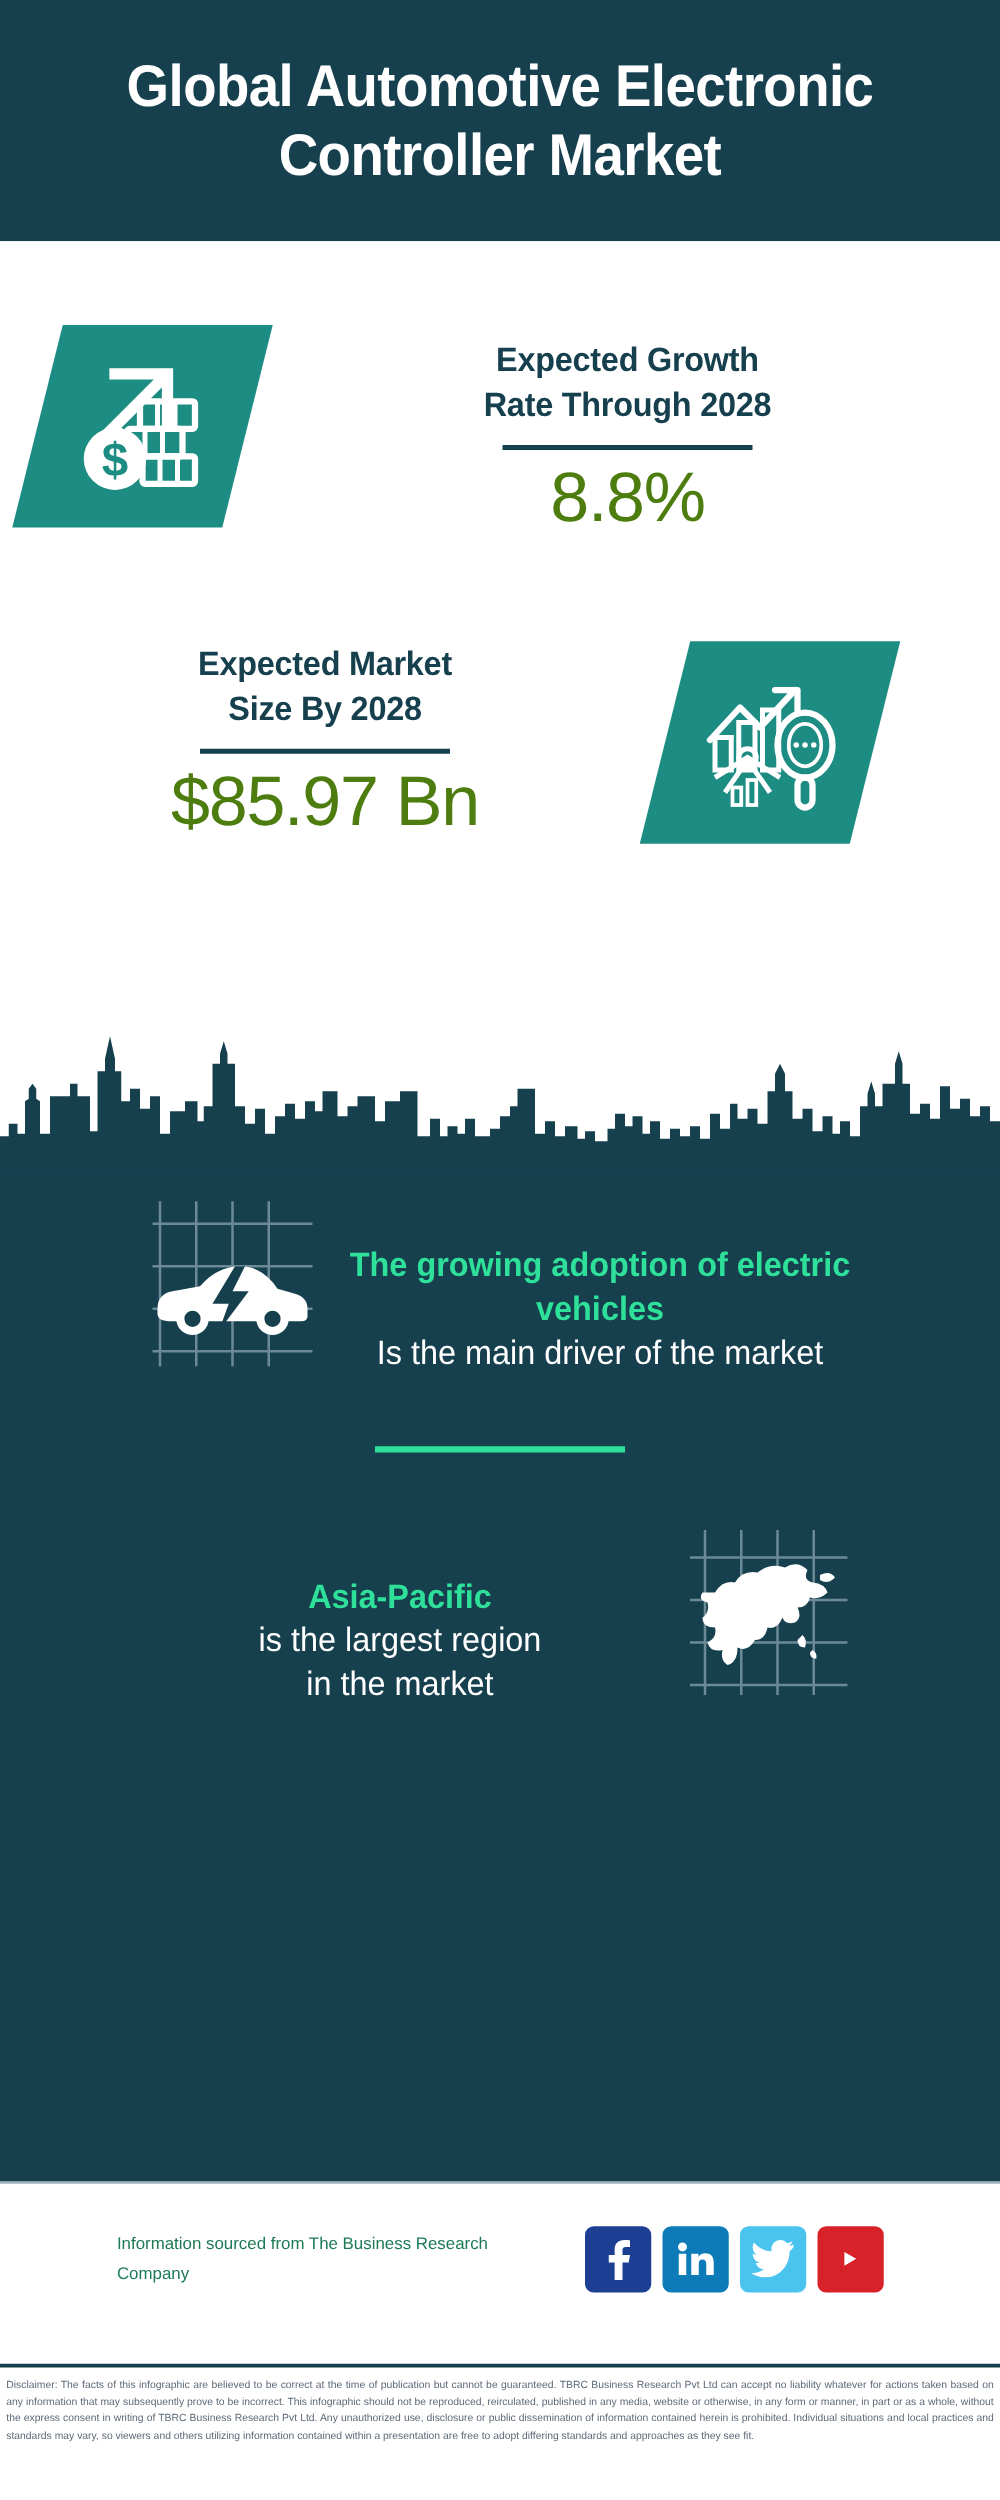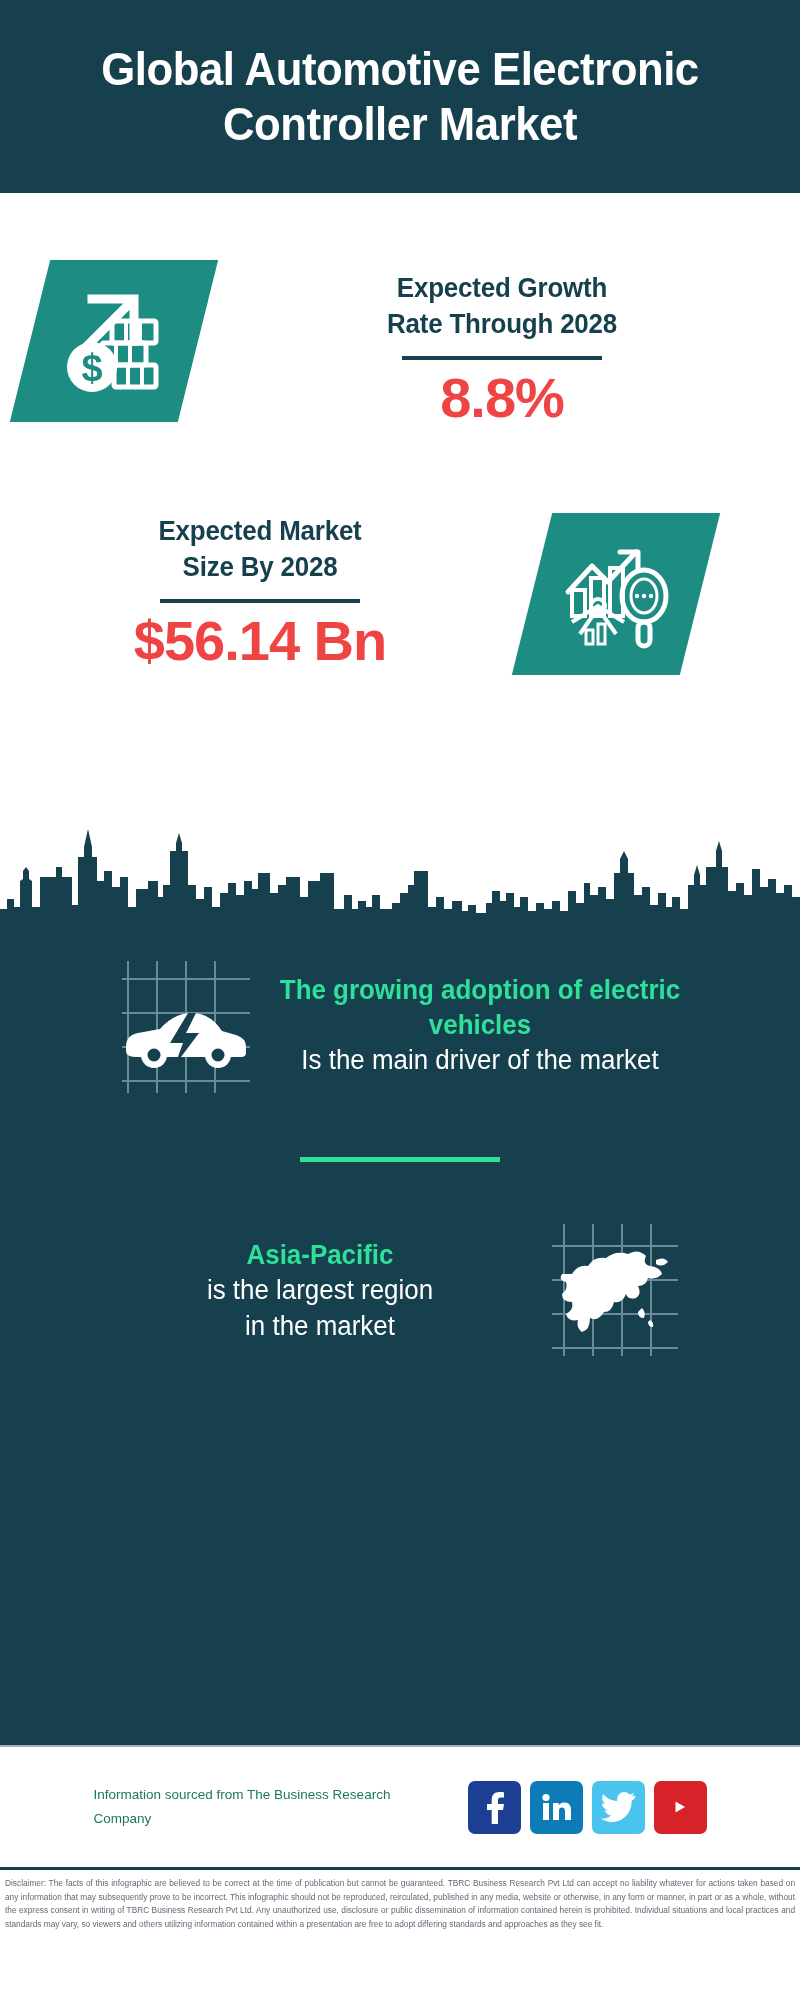--- a/index.html
+++ b/index.html
@@ -54,21 +54,21 @@
   .stat-label {
     font-size:27px; font-weight:bold; color:#17404f;
     line-height:1.33; letter-spacing:-0.2px;
     transform:scaleX(0.96);
   }
   .rule {
     width:200px; height:4px; background:#17404f;
     margin:13px auto 6px;
   }
   .stat-value {
-    font-size:56px; font-weight:bold; color:#ef4444;
+    font-size:56px; font-weight:normal; color:#4d7c0f;
     line-height:1.15; letter-spacing:-1px;
   }
 
   
   #row-growth { left:30px; top:58px; width:740px; }
   #row-growth .stat-text { margin-left:44px; width:520px;margin-top:20px; }
 
   
   #row-size { left:10px; top:320px; width:748px; }
   #row-size .stat-text { width:500px; margin-right:22px; }
@@ -76,21 +76,21 @@
   
   .dark-wrap { position:relative; background:#17404f; height:812px; }
   .skyline {
     position:absolute; top:-112px; left:0; width:800px; height:116px;
     display:block;
   }
 
   .dark-inner { position:relative; padding-top:18px; }
 
   .fact {
-    display:flex; align-items:center; justify-content:center;
+    display:flex; align-items:flex-end; justify-content:center;
     padding:0 26px;
   }
   .fact-text { text-align:center; width:420px; }
   .fact-accent {
     color:#2ee09a; font-size:27px; font-weight:bold; line-height:1.3;
     transform:scaleX(0.96);
   }
   .fact-body {
     color:#ffffff; font-size:27px; line-height:1.32;
     transform:scaleX(0.96);
@@ -124,20 +124,21 @@
   .s-yt { background:#d8222a; }
 
   .disclaimer {
     border-top:3px solid #17404f;
     padding:7px 5px 0 5px;
     color:#5e6a78;
     font-size:8.3px;
     line-height:1.64;
     text-align:justify;
     font-family:"Liberation Sans", sans-serif;
+    margin-top:24px;
   }
 </style>
 </head>
 <body>
 
 <div class="header">
   <h1>Global Automotive Electronic Controller Market</h1>
 </div>
 
 <div class="stats">
@@ -173,21 +174,21 @@
     </div>
   </div>
 
   <div class="stat-row" id="row-size">
     <div class="stat-text">
       <div class="stat-label">
         <div>Expected Market</div>
         <div>Size By 2028</div>
       </div>
       <div class="rule"></div>
-      <div class="stat-value">$56.14 Bn</div>
+      <div class="stat-value">$85.97 Bn</div>
     </div>
     <div class="badge">
       <svg width="116" height="112" viewBox="0 0 116 112" fill="none">
 
         <path d="M10 54 L34 28 L50 44 L78 14" stroke="#ffffff" stroke-width="5" fill="none" stroke-linecap="round" stroke-linejoin="round"></path>
         <path d="M62 14 H80 V32" stroke="#ffffff" stroke-width="5" fill="none" stroke-linecap="round" stroke-linejoin="round"></path>
 
         <rect x="14" y="52" width="13" height="26" stroke="#ffffff" stroke-width="4" fill="none"></rect>
         <rect x="33" y="40" width="13" height="38" stroke="#ffffff" stroke-width="4" fill="none"></rect>
         <rect x="52" y="30" width="13" height="48" stroke="#ffffff" stroke-width="4" fill="none"></rect>

